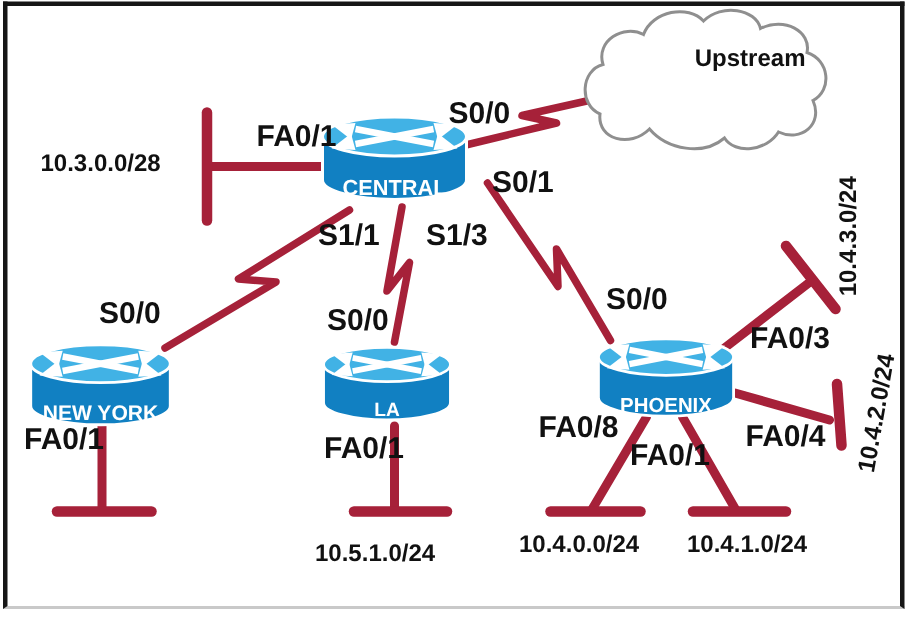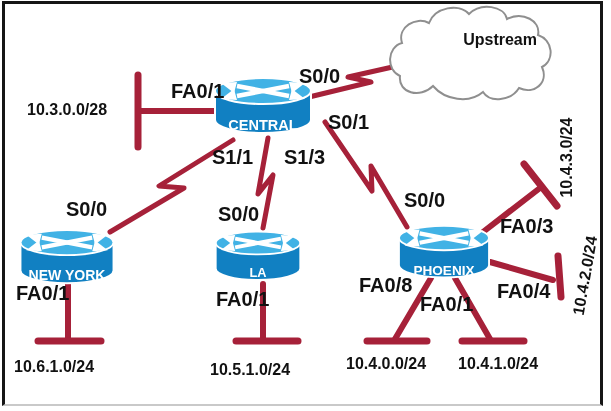--- a/index.html
+++ b/index.html
@@ -137,19 +137,18 @@
   <div class="lbl" style="left:216px;top:292px">FA0/1</div>
   <div class="lbl" style="left:404px;top:193px">S0/0</div>
   <div class="lbl" style="left:359px;top:278px">FA0/8</div>
   <div class="lbl" style="left:420px;top:297px">FA0/1</div>
   <div class="lbl" style="left:497px;top:284px">FA0/4</div>
   <div class="lbl" style="left:500px;top:219px">FA0/3</div>
 
   <div class="lbl net" style="left:27px;top:101px">10.3.0.0/28</div>
   <div class="lbl net rot90" style="left:516px;top:149px">10.4.3.0/24</div>
   <div class="lbl net rot80" style="left:535px;top:267px">10.4.2.0/24</div>
-  <div class="lbl net" style="left:14px;top:358px">10.6.1.0/24</div>
   <div class="lbl net" style="left:210px;top:361px">10.5.1.0/24</div>
   <div class="lbl net" style="left:346px;top:355px">10.4.0.0/24</div>
   <div class="lbl net" style="left:458px;top:355px">10.4.1.0/24</div>
 
   <div class="frame"></div>
 </div>
 
 </body></html>

